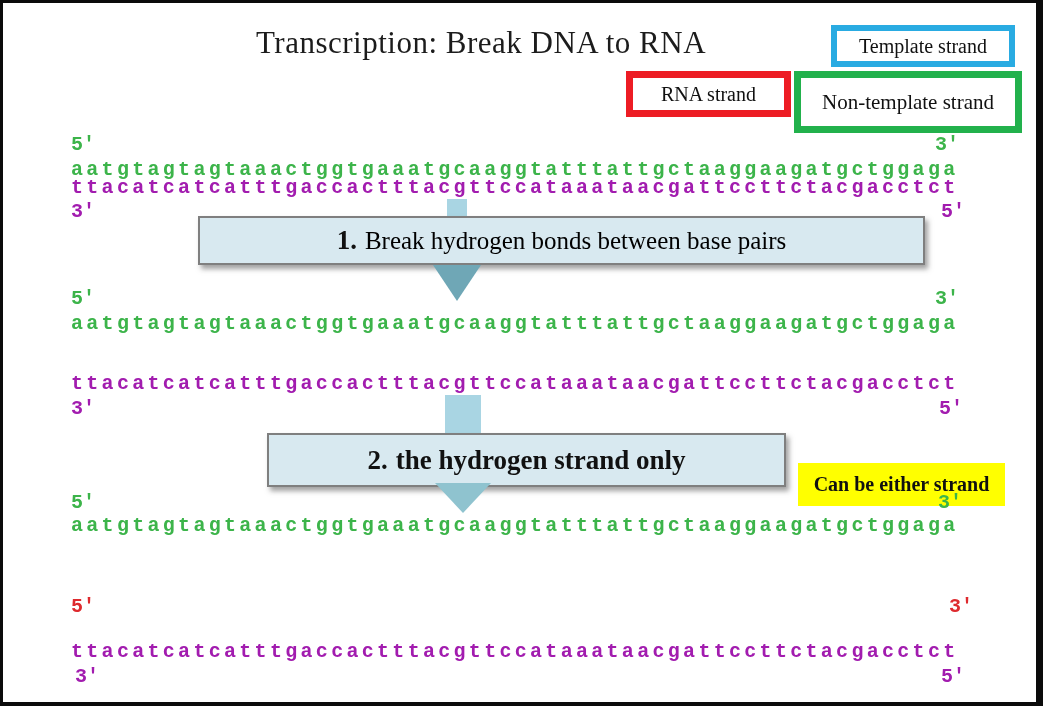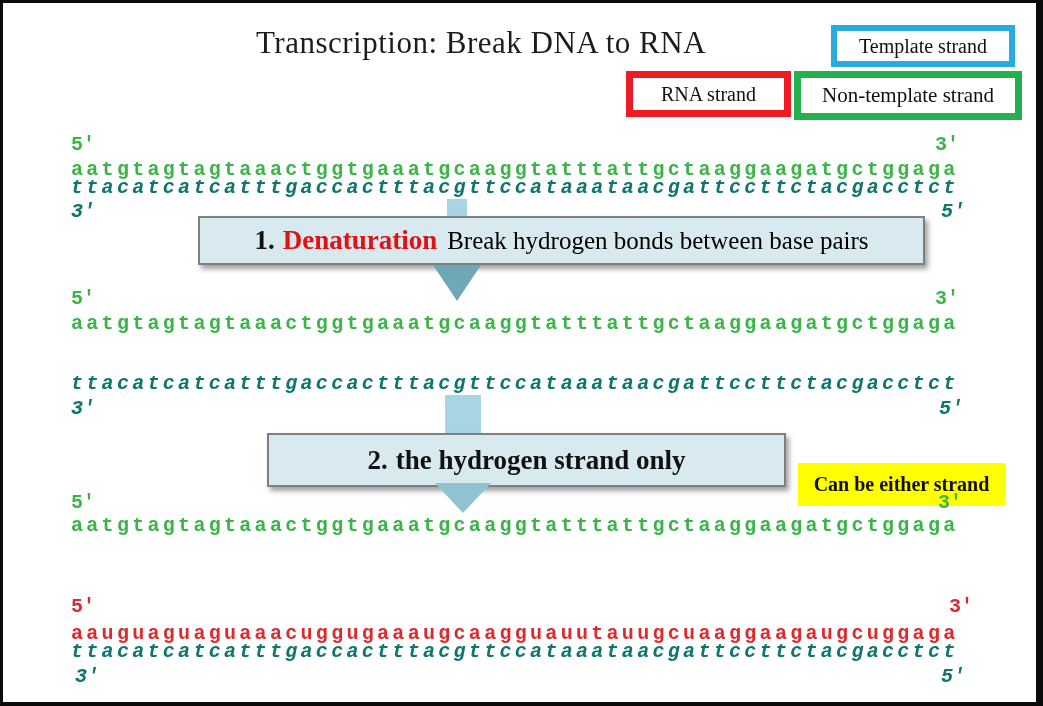--- a/index.html
+++ b/index.html
@@ -24,31 +24,31 @@
   }
   
   .legend-box{
     box-sizing:border-box;
     display:flex;align-items:center;justify-content:center;
     background:#fff;color:#111;
     font-size:20px;white-space:nowrap;
   }
   #legend-template{left:828px;top:22px;width:184px;height:42px;border:6px solid #29abe2;}
   #legend-rna{left:623px;top:68px;width:165px;height:46px;border:7px solid #ed1c24;}
-  #legend-nontemplate{left:791px;top:68px;width:228px;height:49px;border:7px solid #22b14c;font-size:21px;}
+  #legend-nontemplate{left:791px;top:68px;width:228px;height:62px;border:7px solid #22b14c;font-size:21px;}
   
   .seq,.plabel{
     font-family:"Liberation Mono", monospace;
     font-weight:bold;
     white-space:pre;
   }
   .seq{font-size:20px;letter-spacing:3.3px;line-height:18px;}
   .plabel{font-size:20px;}
   .green{color:#3cb44a;}
-  .blue{color:#0f766e;font-style:italic;}
+  .blue{color:#a21caf;}
   .red{color:#de2a2e;}
   
   .step-box{
     box-sizing:border-box;
     background:#d8e9f0;
     border:2px solid #7f7f7f;
     box-shadow:3px 4px 5px rgba(110,110,110,.65);
     display:flex;align-items:center;justify-content:center;
     white-space:nowrap;
     z-index:2;
@@ -103,21 +103,20 @@
   <div class="abs seq green" style="left:68px;top:158px;">aatgtagtagtaaactggtgaaatgcaaggtatttattgctaaggaagatgctggaga</div>
   <div class="abs seq blue" style="left:68px;top:176px;">ttacatcatcatttgaccactttacgttccataaataacgattccttctacgacctct</div>
   <span class="abs plabel blue" style="left:68px;top:197px;">3'</span>
   <span class="abs plabel blue" style="left:938px;top:197px;">5'</span>
 
   <div id="arrow1-shaft" class="abs arrow-shaft"></div>
   <div id="arrow1-head" class="abs arrow-head"></div>
 
   <div id="step1-box" class="abs step-box">
     <span class="step-number">1.</span>
-    <span class="step-keyword">Denaturation</span>
     <span class="step-desc">Break hydrogen bonds between base pairs</span>
   </div>
 
   <span class="abs plabel green" style="left:68px;top:284px;">5'</span>
   <span class="abs plabel green" style="left:932px;top:284px;">3'</span>
   <div class="abs seq green" style="left:68px;top:312px;">aatgtagtagtaaactggtgaaatgcaaggtatttattgctaaggaagatgctggaga</div>
 
   <div class="abs seq blue" style="left:68px;top:372px;">ttacatcatcatttgaccactttacgttccataaataacgattccttctacgacctct</div>
   <span class="abs plabel blue" style="left:68px;top:394px;">3'</span>
   <span class="abs plabel blue" style="left:936px;top:394px;">5'</span>
@@ -133,18 +132,17 @@
   <div id="side-note" class="abs">
     <span>Can be either strand</span>
   </div>
 
   <span class="abs plabel green" style="left:68px;top:488px;">5'</span>
   <span class="abs plabel green" style="left:935px;top:488px;">3'</span>
   <div class="abs seq green" style="left:68px;top:514px;">aatgtagtagtaaactggtgaaatgcaaggtatttattgctaaggaagatgctggaga</div>
 
   <span class="abs plabel red" style="left:68px;top:592px;">5'</span>
   <span class="abs plabel red" style="left:946px;top:592px;">3'</span>
-  <div class="abs seq red" style="left:68px;top:622px;">aauguaguaguaaacuggugaaaugcaagguauutauugcuaaggaagaugcuggaga</div>
   <div class="abs seq blue" style="left:68px;top:640px;">ttacatcatcatttgaccactttacgttccataaataacgattccttctacgacctct</div>
   <span class="abs plabel blue" style="left:72px;top:662px;">3'</span>
   <span class="abs plabel blue" style="left:938px;top:662px;">5'</span>
 
 </div>
 
 </body></html>

